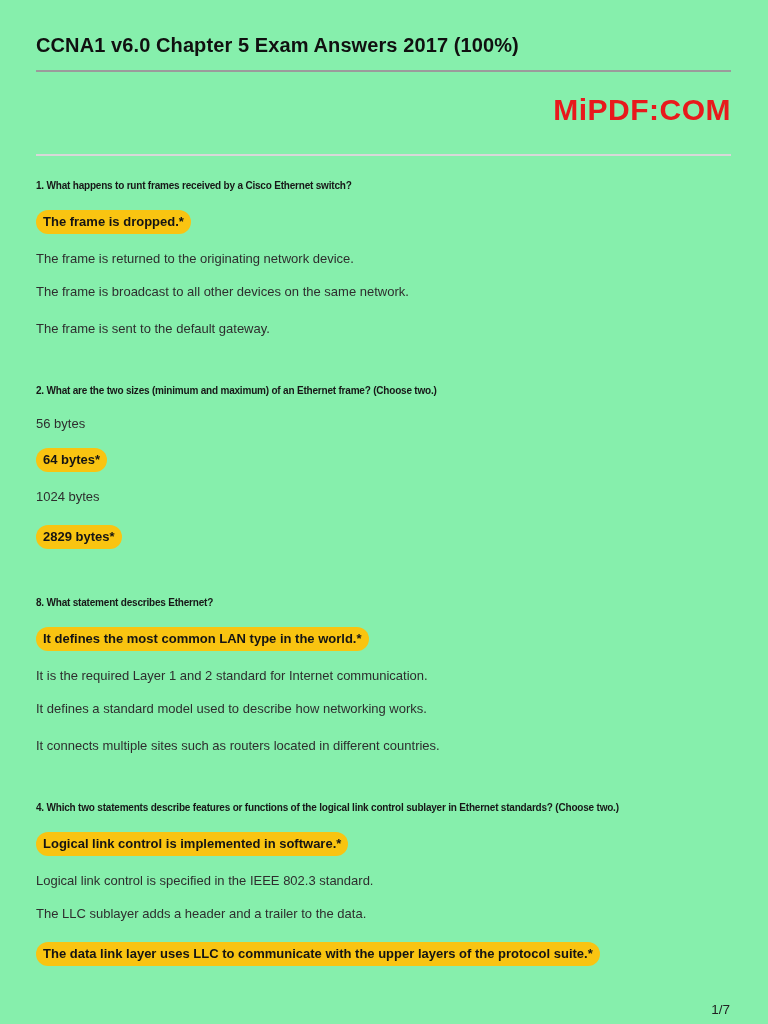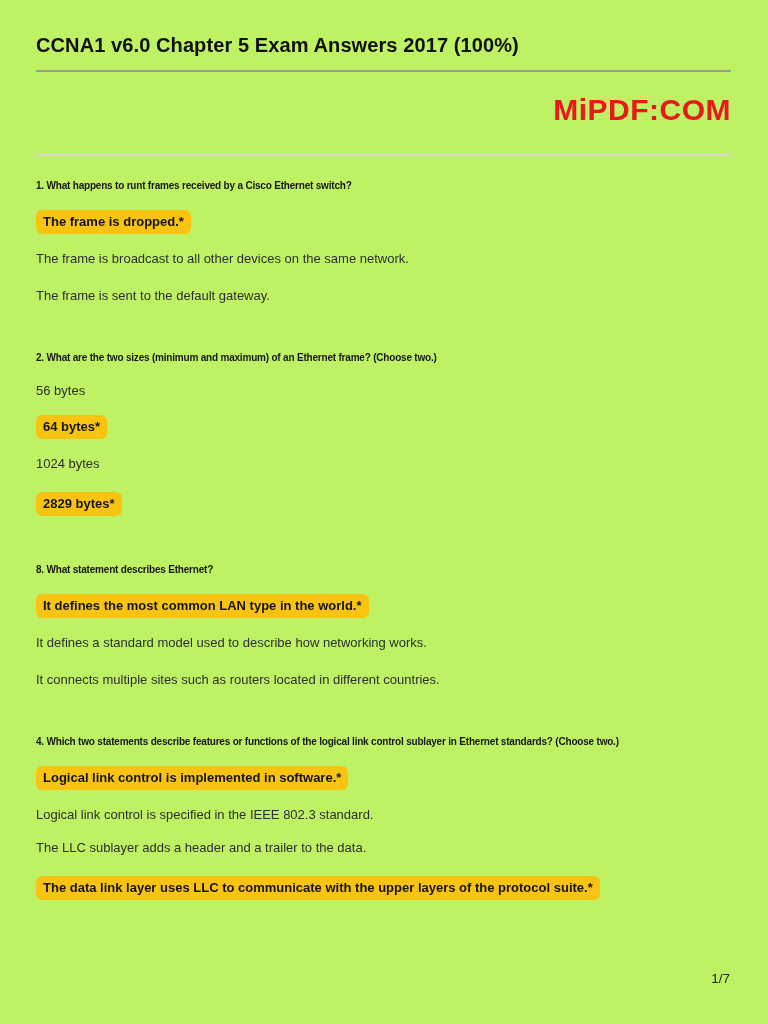--- a/index.html
+++ b/index.html
@@ -6,21 +6,21 @@
   html, body {
     margin: 0;
     padding: 0;
     background: #ffffff;
     font-family: "Liberation Sans", sans-serif;
   }
   .page {
     position: relative;
     width: 768px;
     height: 1024px;
-    background: #bef264;
+    background: #86efac;
     padding: 34px 37px 0 36px;
     overflow: hidden;
   }
   .doc-title {
     font-size: 20px;
     font-weight: bold;
     color: #101010;
     margin: 0 0 13px 0;
     letter-spacing: 0.1px;
   }
@@ -55,64 +55,66 @@
   .option {
     margin: 0 0 16px 0;
     font-size: 13px;
     line-height: 17px;
     color: #2e2e2e;
   }
   .option:last-child { margin-bottom: 0; margin-top: 20px; }
   .hl {
     display: inline-block;
     background: #f9c411;
-    border-radius: 6px;
+    border-radius: 12px;
     padding: 3px 7px 4px 7px;
     font-weight: bold;
     color: #141414;
   }
   .page-number {
     position: absolute;
     right: 38px;
-    bottom: 38px;
+    bottom: 7px;
     font-size: 13.5px;
     color: #222222;
   }
 </style>
 </head>
 <body>
 
 <div class="page">
 
   <h1 class="doc-title">CCNA1 v6.0 Chapter 5 Exam Answers 2017 (100%)</h1>
   <hr class="rule-dark">
 
   <div class="watermark">MiPDF:COM</div>
   <hr class="rule-light">
 
   <div class="questions">
 
     <section class="question">
       <h2 class="q-title">1. What happens to runt frames received by a Cisco Ethernet switch?</h2>
       <p class="option"><span class="hl">The frame is dropped.*</span></p>
+      <p class="option">The frame is returned to the originating network device.</p>
       <p class="option">The frame is broadcast to all other devices on the same network.</p>
       <p class="option">The frame is sent to the default gateway.</p>
     </section>
 
     <section class="question">
       <h2 class="q-title">2. What are the two sizes (minimum and maximum) of an Ethernet frame? (Choose two.)</h2>
       <p class="option">56 bytes</p>
       <p class="option"><span class="hl">64 bytes*</span></p>
       <p class="option">1024 bytes</p>
       <p class="option"><span class="hl">2829 bytes*</span></p>
     </section>
 
     <section class="question">
       <h2 class="q-title">8. What statement describes Ethernet?</h2>
       <p class="option"><span class="hl">It defines the most common LAN type in the world.*</span></p>
+      <p class="option">It is the required Layer 1 and 2 standard for Internet communication.</p>
       <p class="option">It defines a standard model used to describe how networking works.</p>
       <p class="option">It connects multiple sites such as routers located in different countries.</p>
     </section>
 
     <section class="question">
       <h2 class="q-title">4. Which two statements describe features or functions of the logical link control sublayer in Ethernet standards? (Choose two.)</h2>
       <p class="option"><span class="hl">Logical link control is implemented in software.*</span></p>
       <p class="option">Logical link control is specified in the IEEE 802.3 standard.</p>
       <p class="option">The LLC sublayer adds a header and a trailer to the data.</p>
       <p class="option"><span class="hl">The data link layer uses LLC to communicate with the upper layers of the protocol suite.*</span></p>

